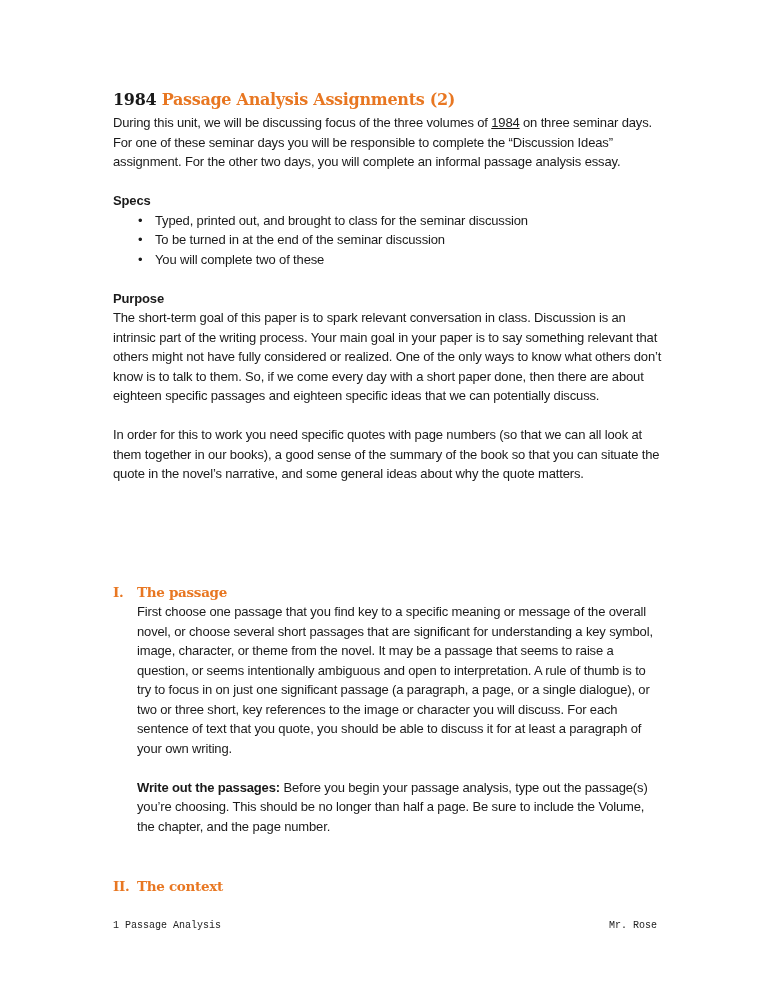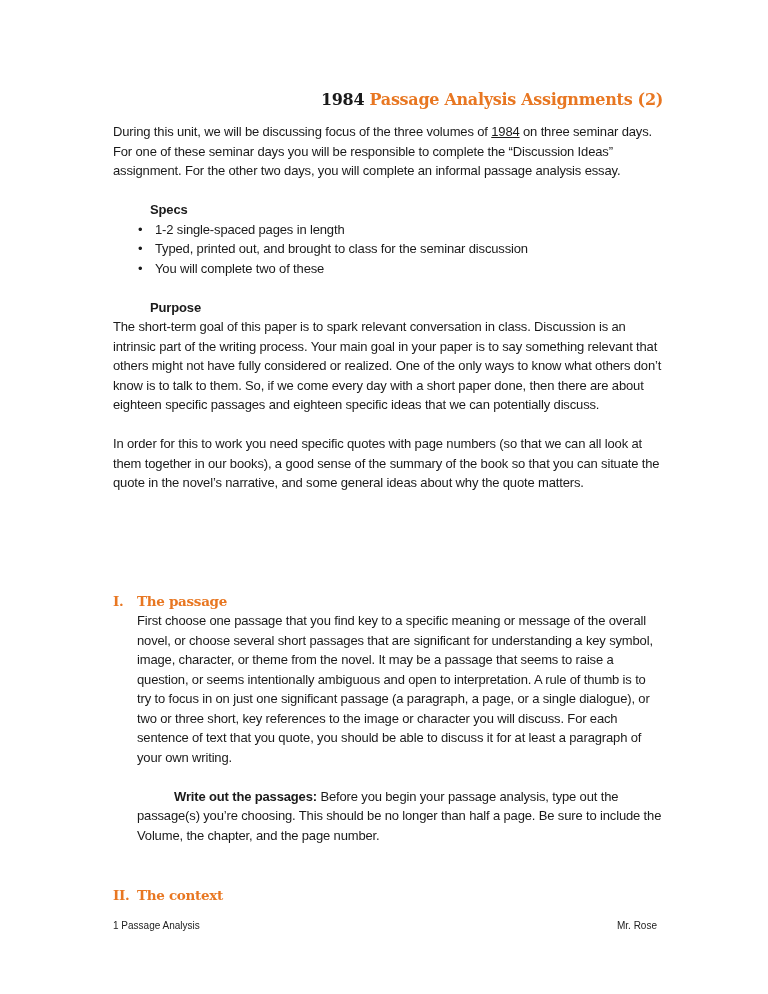--- a/index.html
+++ b/index.html
@@ -1,53 +1,53 @@
 <!DOCTYPE html>
 <html><head>
 <meta charset="utf-8">
 <style>
   html, body { margin: 0; padding: 0; background: #ffffff; }
   body { width: 768px; height: 994px; position: relative; overflow: hidden;
          font-family: "Liberation Sans", sans-serif; color: #1a1a1a; }
   .page { position: absolute; left: 0; top: 0; width: 768px; height: 994px; background: #fff; }
   .content { position: absolute; left: 113px; top: 89px; width: 550px; font-size: 13px; line-height: 19.5px; letter-spacing: -0.15px; }
-  .title { font-family: "DejaVu Serif", serif; font-weight: bold; font-size: 16px; line-height: 22px; margin: 0 0 11px 0; letter-spacing: -0.3px; text-align: right; }
+  .title { font-family: "DejaVu Serif", serif; font-weight: bold; font-size: 16px; line-height: 22px; margin: 0 0 2px 0; letter-spacing: -0.3px; }
   .title .num { color: #1a1a1a; }
   .title .rest { color: #e87722; }
   p { margin: 0; }
   .gap { height: 19.5px; }
   .u { text-decoration: underline; }
-  .b { font-weight: bold; margin-left: 37px; }
+  .b { font-weight: bold; }
   ul.specs { margin: 0; padding: 0 0 0 25px; list-style: none; }
   ul.specs li { position: relative; padding-left: 17px; }
   ul.specs li::before { content: "\2022"; position: absolute; left: 0; top: 0; }
   .sec-head { font-family: "DejaVu Serif", serif; font-weight: bold; color: #e87722; font-size: 13.5px; line-height: 20px; letter-spacing: -0.3px; margin-top: 26px; }
   .sec-head .roman { display: inline-block; min-width: 24px; }
   .indent { padding-left: 24px; }
-  .footer { position: absolute; top: 919px; left: 113px; width: 544px; font-size: 10px; line-height: 14px; color: #222; display: flex; justify-content: space-between; }
+  .footer { position: absolute; top: 919px; left: 113px; width: 544px; font-size: 10px; line-height: 14px; color: #222; display: flex; justify-content: space-between; font-family: Liberation Mono, monospace; }
 </style>
 </head>
 <body>
 
 <div class="page">
   <div class="content">
 
     <h1 class="title">
       <span class="num">1984</span>
       <span class="rest">Passage Analysis Assignments (2)</span>
     </h1>
 
     <p><span>During this unit, we will be discussing focus of the three volumes of </span><span class="u">1984</span><span> on three seminar days. For one of these seminar days you will be responsible to complete the “Discussion Ideas” assignment. For the other two days, you will complete an informal passage analysis essay.</span></p>
 
     <div class="gap"></div>
 
     <p class="b">Specs</p>
     <ul class="specs">
-      <li>1-2 single-spaced pages in length</li>
       <li>Typed, printed out, and brought to class for the seminar discussion</li>
+      <li>To be turned in at the end of the seminar discussion</li>
       <li>You will complete two of these</li>
     </ul>
 
     <div class="gap"></div>
 
     <p class="b">Purpose</p>
     <p>The short-term goal of this paper is to spark relevant conversation in class. Discussion is an intrinsic part of the writing process. Your main goal in your paper is to say something relevant that others might not have fully considered or realized. One of the only ways to know what others don’t know is to talk to them. So, if we come every day with a short paper done, then there are about eighteen specific passages and eighteen specific ideas that we can potentially discuss.</p>
     <div class="gap"></div>
     <p>In order for this to work you need specific quotes with page numbers (so that we can all look at them together in our books), a good sense of the summary of the book so that you can situate the quote in the novel’s narrative, and some general ideas about why the quote matters.</p>
 

